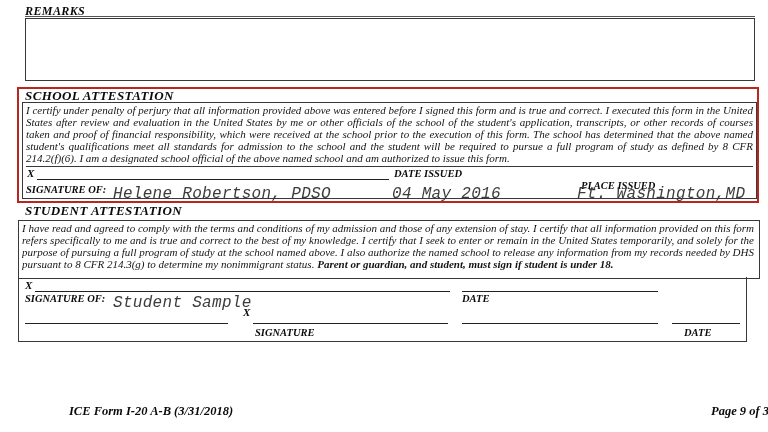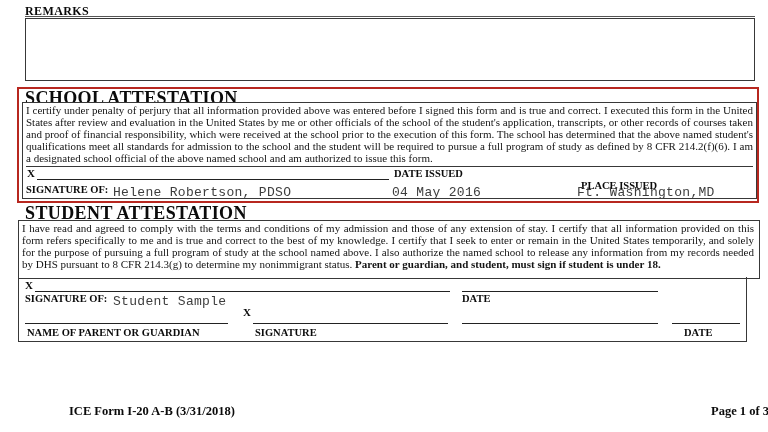--- a/index.html
+++ b/index.html
@@ -1,30 +1,30 @@
 <!DOCTYPE html>
 <html><head>
 <meta charset="utf-8">
 <style>
   html,body{margin:0;padding:0;background:#e9e9e9;}
   .page{
     position:relative;width:768px;height:432px;background:#ffffff;
-    font-family:"Liberation Serif", serif;color:#111;overflow:hidden;
+    font-family:"Liberation Serif", serif;color:#111;overflow:hidden;font-style:italic;
   }
   .abs{position:absolute;}
-  .section-title{font-weight:bold;font-size:18px;letter-spacing:.4px;color:#0b0b0b;}
+  .section-title{font-weight:bold;font-size:13px;letter-spacing:.4px;color:#0b0b0b;}
   .small-title{font-weight:bold;font-size:12px;letter-spacing:.4px;color:#0b0b0b;}
   .para{
     font-size:11px;line-height:12px;text-align:justify;color:#141414;
     overflow:hidden;
   }
   .lbl{font-weight:bold;font-size:10.5px;color:#0b0b0b;white-space:nowrap;}
   .xmark{font-weight:bold;font-size:11px;color:#0b0b0b;}
   .mono{
-    font-family:"Liberation Mono", monospace;font-size:13px;letter-spacing:.3px;
+    font-family:"Liberation Mono", monospace;font-size:16px;letter-spacing:.3px;
     color:#3d3d3d;white-space:nowrap;
   }
   .wline{border-bottom:1px solid #222;height:0;}
   .box{border:1px solid #383838;background:#fff;}
   .footer-text{font-weight:bold;font-size:12.5px;color:#0b0b0b;white-space:nowrap;margin-left:44px;}
 </style>
 </head>
 <body>
 
 <div class="page">
@@ -65,20 +65,19 @@
   <span class="abs mono" style="left:113px;top:294px;">Student Sample</span>
   <span class="abs lbl" style="left:462px;top:293px;">DATE</span>
 
   <span class="abs xmark" style="left:243px;top:306px;">X</span>
 
   <div class="abs wline" style="left:25px;top:312px;width:203px;height:11px;"></div>
   <div class="abs wline" style="left:253px;top:312px;width:195px;height:11px;"></div>
   <div class="abs wline" style="left:462px;top:312px;width:196px;height:11px;"></div>
   <div class="abs wline" style="left:672px;top:312px;width:68px;height:11px;"></div>
 
-  <span class="abs lbl" style="left:27px;top:327px;">NAME OF PARENT OR GUARDIAN</span>
   <span class="abs lbl" style="left:255px;top:327px;">SIGNATURE</span>
   <span class="abs lbl" style="left:684px;top:327px;">DATE</span>
 
   <span class="abs footer-text" style="left:25px;top:404px;">ICE Form I-20 A-B (3/31/2018)</span>
-  <span class="abs footer-text" style="left:667px;top:404px;">Page 1 of 3</span>
+  <span class="abs footer-text" style="left:667px;top:404px;">Page 9 of 3</span>
 
 </div>
 
 </body></html>

